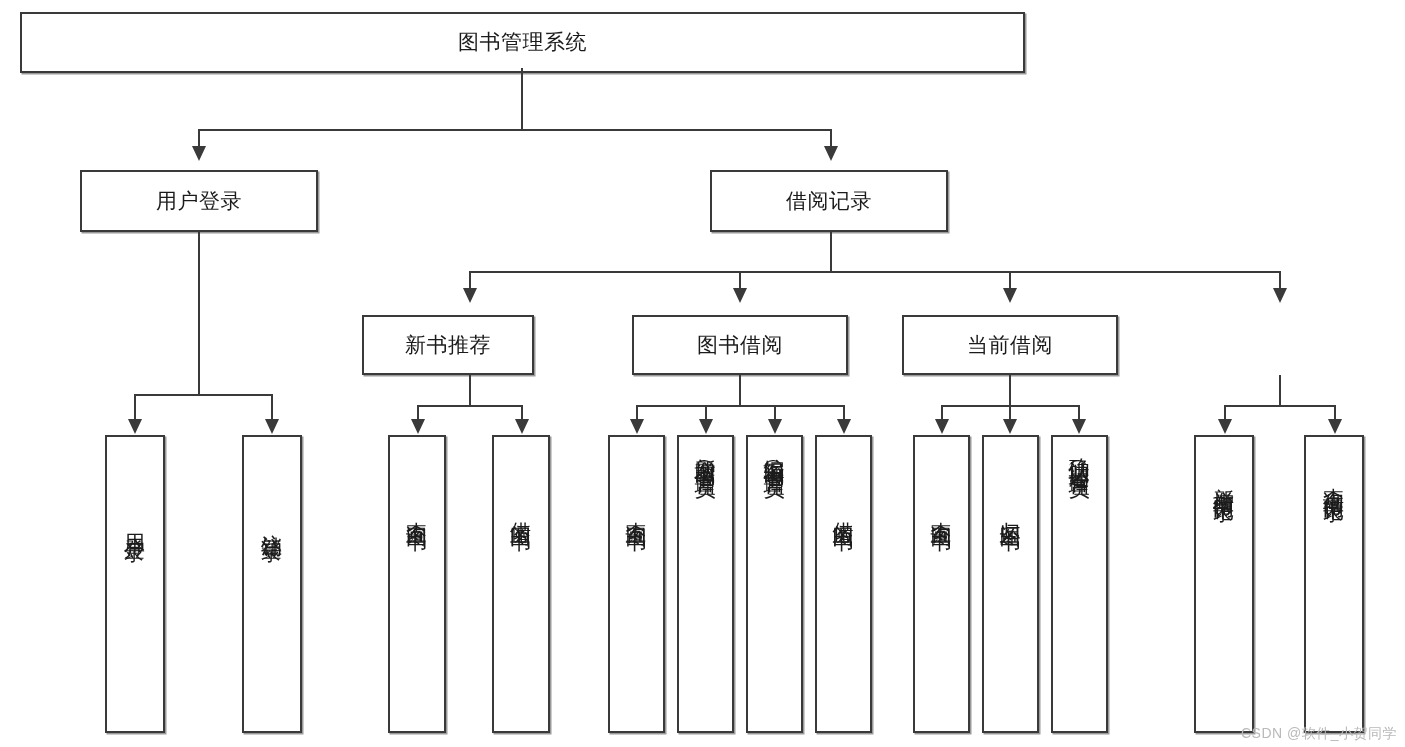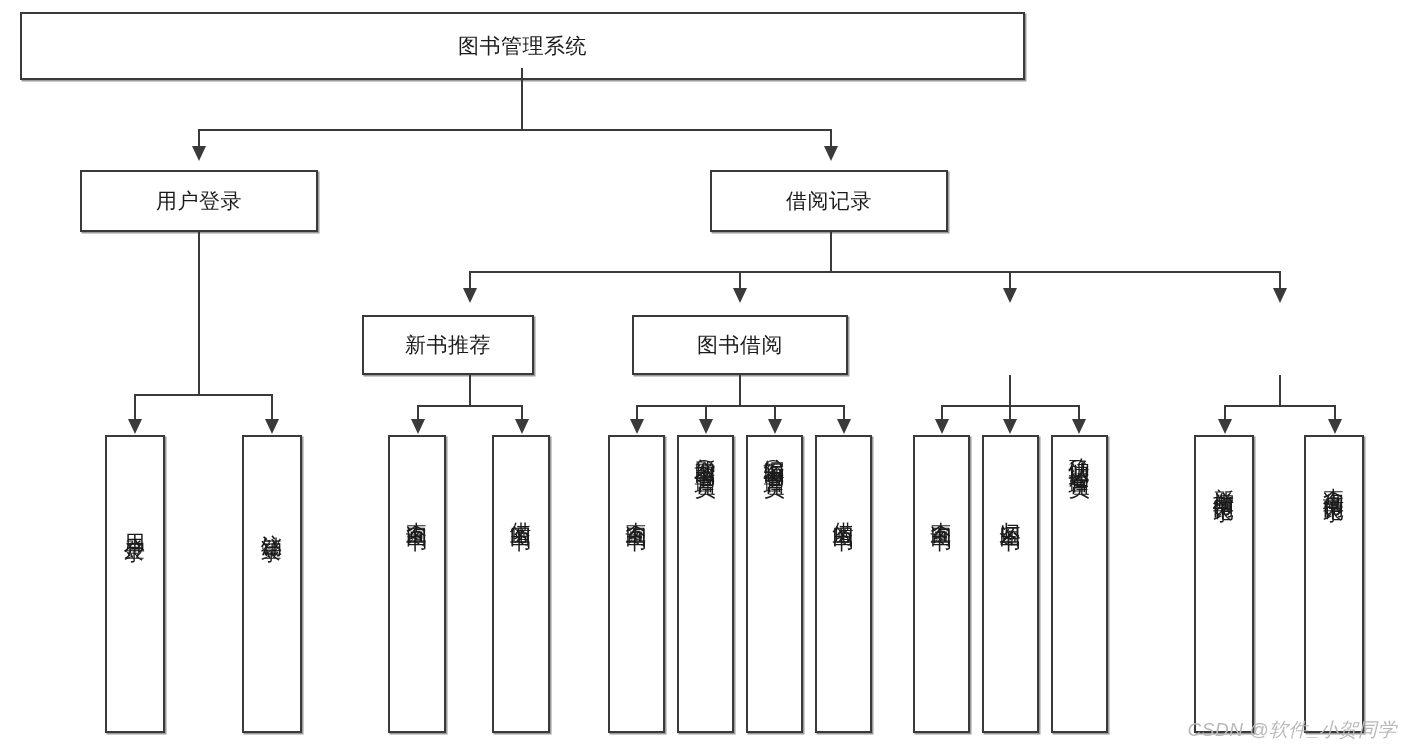--- a/index.html
+++ b/index.html
@@ -62,34 +62,33 @@
     height: 0;
     border-left: 7px solid transparent;
     border-right: 7px solid transparent;
     border-top: 15px solid #3a3a3a;
   }
   
   #watermark {
     position: absolute;
     right: 8px;
     bottom: 4px;
-    font-size: 19px;
+    font-size: 14px;
     color: #b9b9b9;
     letter-spacing: 0.5px;
     white-space: nowrap;
     user-select: none;
-    font-style: italic;
   }
 </style>
 </head>
 <body>
 
 <div id="canvas">
 
-  <div class="node" style="left:20px; top:12px; width:1005px; height:68px;">
+  <div class="node" style="left:20px; top:12px; width:1005px; height:61px;">
     <span class="label">图书管理系统</span>
   </div>
 
   <div class="line-v" style="left:521px; top:68px; height:62px;"></div>
 
   <div class="line-h" style="left:198px; top:129px; width:634px;"></div>
   <div class="line-v" style="left:198px; top:129px; height:18px;"></div>
   <div class="line-v" style="left:830px; top:129px; height:18px;"></div>
   <div class="arrow" style="left:192px; top:146px;"></div>
   <div class="arrow" style="left:824px; top:146px;"></div>
@@ -118,20 +117,23 @@
   <div class="arrow" style="left:733px; top:288px;"></div>
   <div class="arrow" style="left:1003px; top:288px;"></div>
   <div class="arrow" style="left:1273px; top:288px;"></div>
 
   <div class="node" style="left:362px; top:315px; width:172px; height:60px;">
     <span class="label">新书推荐</span>
   </div>
   <div class="node" style="left:632px; top:315px; width:216px; height:60px;">
     <span class="label">图书借阅</span>
   </div>
+  <div class="node" style="left:902px; top:315px; width:216px; height:60px;">
+    <span class="label">当前借阅</span>
+  </div>
 
   <div class="line-v" style="left:469px; top:375px; height:31px;"></div>
   <div class="line-h" style="left:417px; top:405px; width:105px;"></div>
   <div class="line-v" style="left:417px; top:405px; height:15px;"></div>
   <div class="line-v" style="left:521px; top:405px; height:15px;"></div>
   <div class="arrow" style="left:411px; top:419px;"></div>
   <div class="arrow" style="left:515px; top:419px;"></div>
 
   <div class="line-v" style="left:739px; top:375px; height:31px;"></div>
   <div class="line-h" style="left:636px; top:405px; width:208px;"></div>

